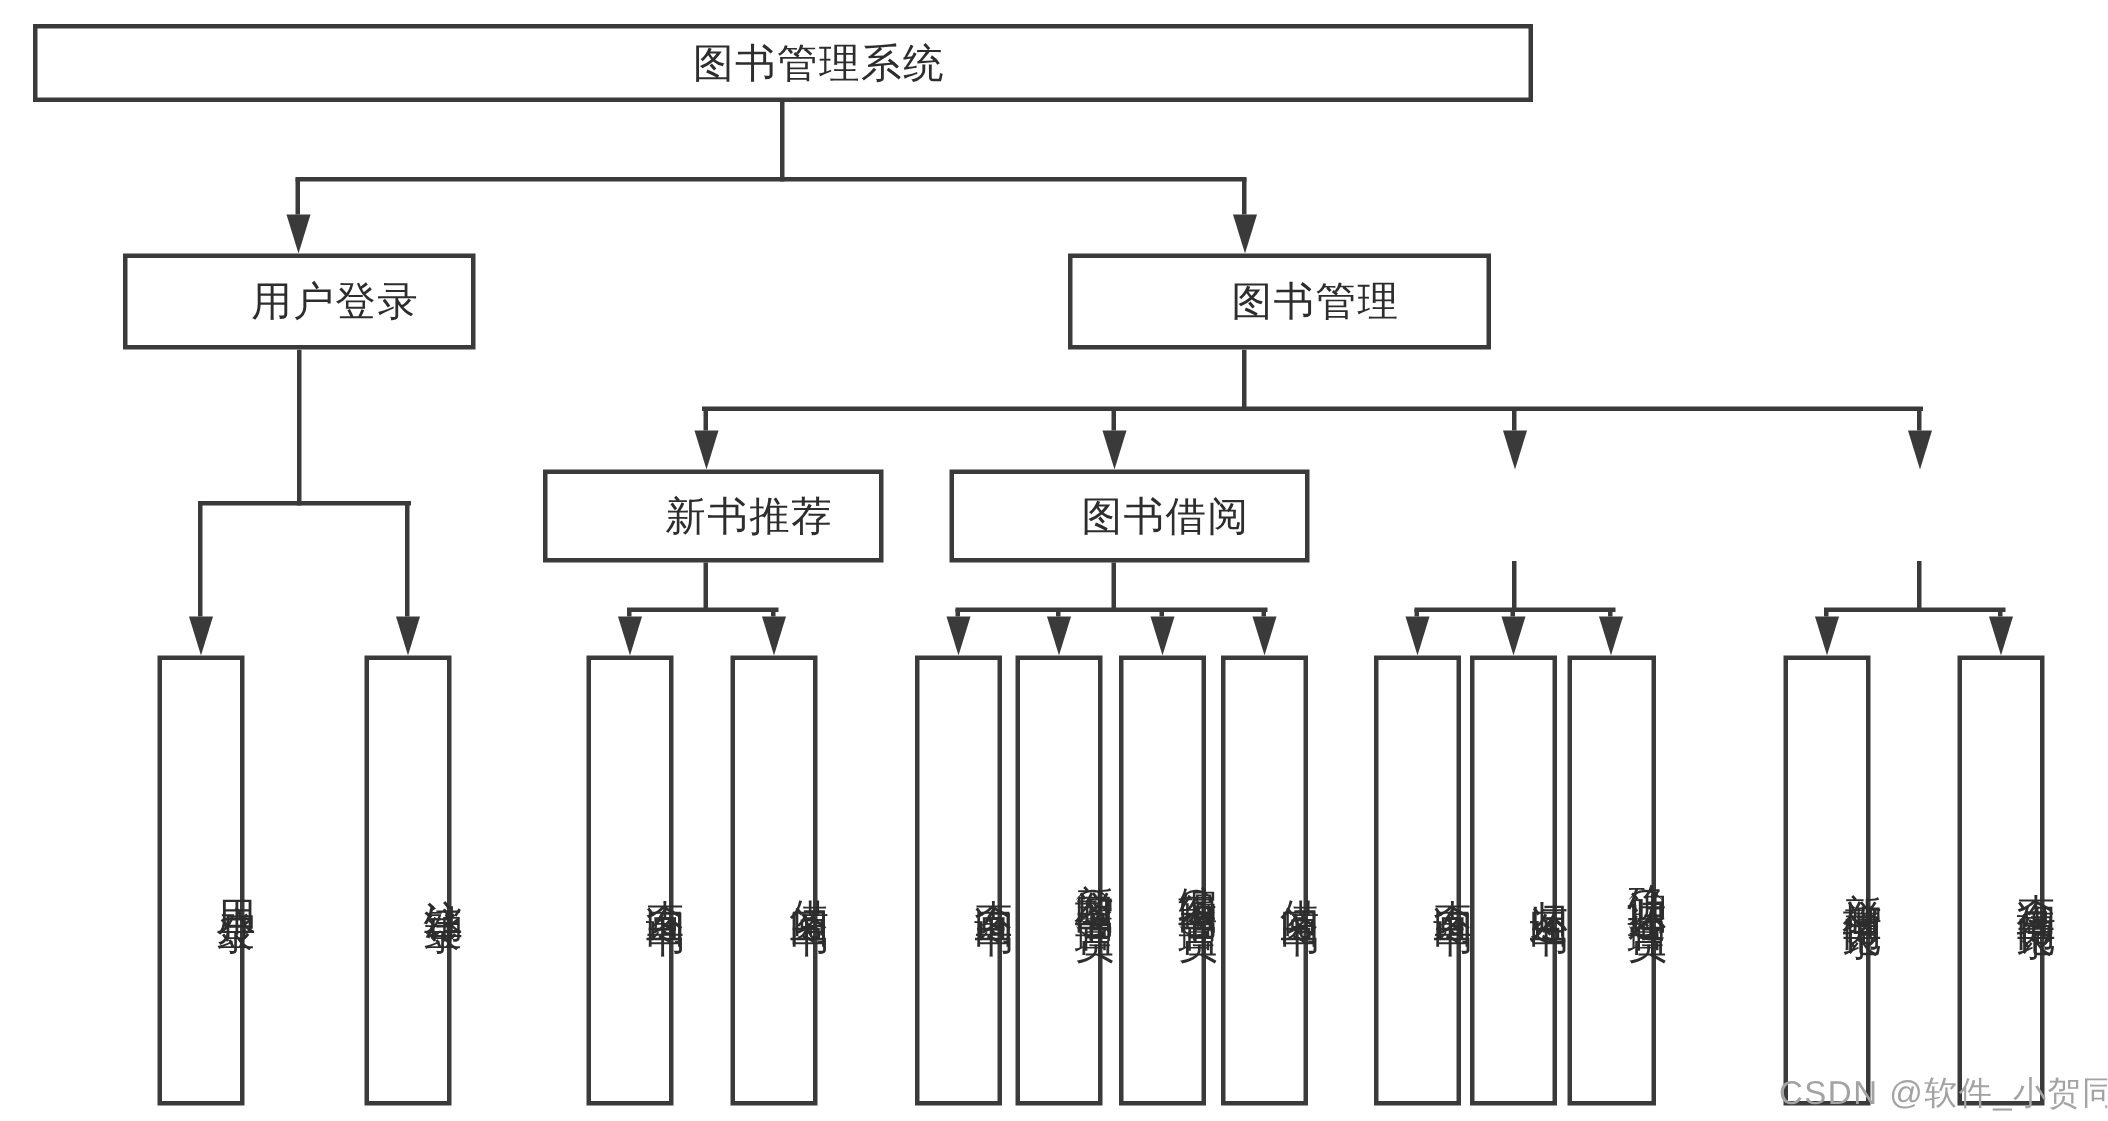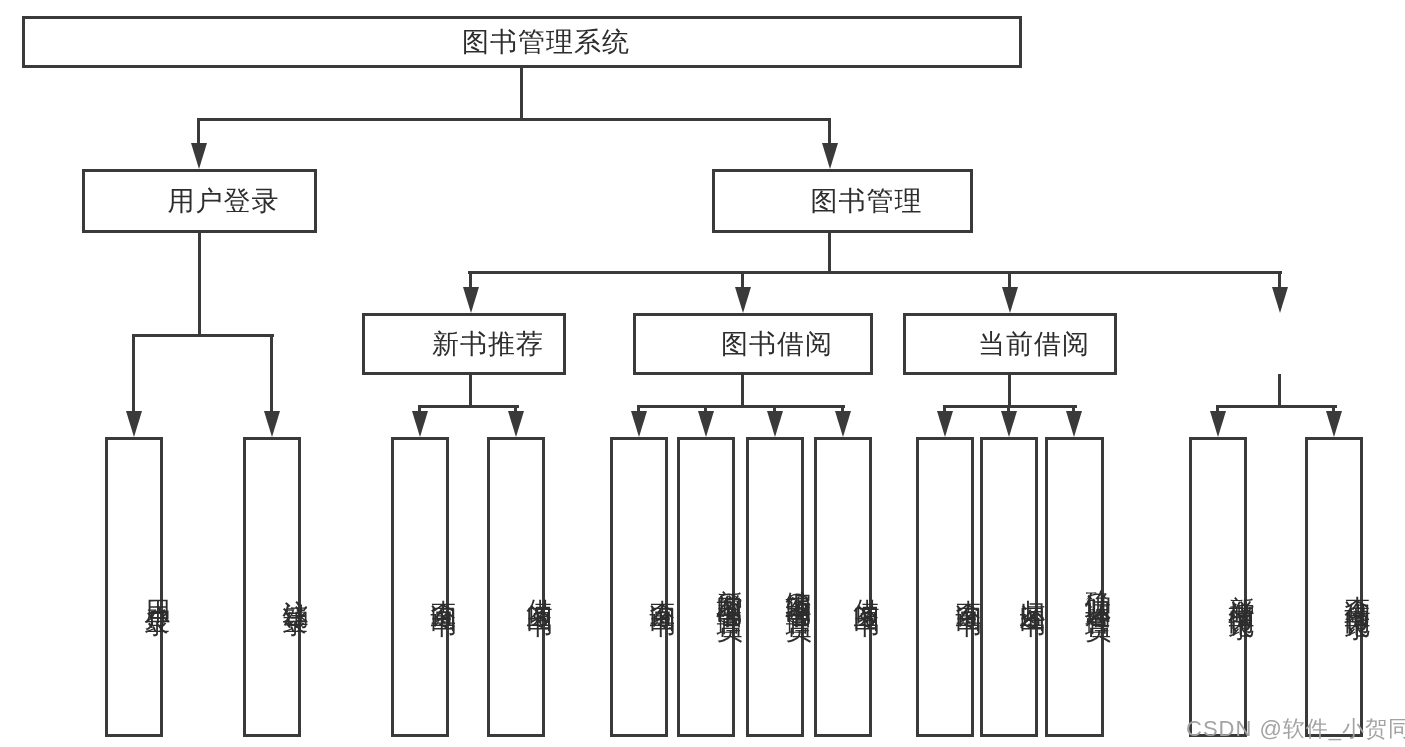--- a/index.html
+++ b/index.html
@@ -77,32 +77,29 @@
 
 <div class="canvas">
 
   <div class="box" style="left:22px; top:16px; width:1000px; height:52px;">
     <span>图书管理系统</span>
   </div>
 
   <div class="box" style="left:82px; top:169px; width:235px; height:64px;">
     <span>用户登录</span>
   </div>
-  <div class="box" style="left:712px; top:169px; width:261px; height:64px;font-family:Liberation Mono, monospace;">
+  <div class="box" style="left:712px; top:169px; width:282px; height:64px;font-family:Liberation Mono, monospace;">
     <span>图书管理</span>
   </div>
 
-  <div class="box" style="left:362px; top:313px; width:204px; height:62px;">
+  <div class="box" style="left:362px; top:313px; width:227px; height:62px;">
     <span>新书推荐</span>
   </div>
   <div class="box" style="left:633px; top:313px; width:240px; height:62px;">
     <span>图书借阅</span>
-  </div>
-  <div class="box" style="left:903px; top:313px; width:214px; height:62px;">
-    <span>当前借阅</span>
   </div>
 
   <div class="box leaf" style="left:105px; top:437px; width:58px; height:300px;">
     <span>用户登录</span>
   </div>
   <div class="box leaf" style="left:243px; top:437px; width:58px; height:300px;">
     <span>注销登录</span>
   </div>
 
   <div class="box leaf" style="left:391px; top:437px; width:58px; height:300px;">

